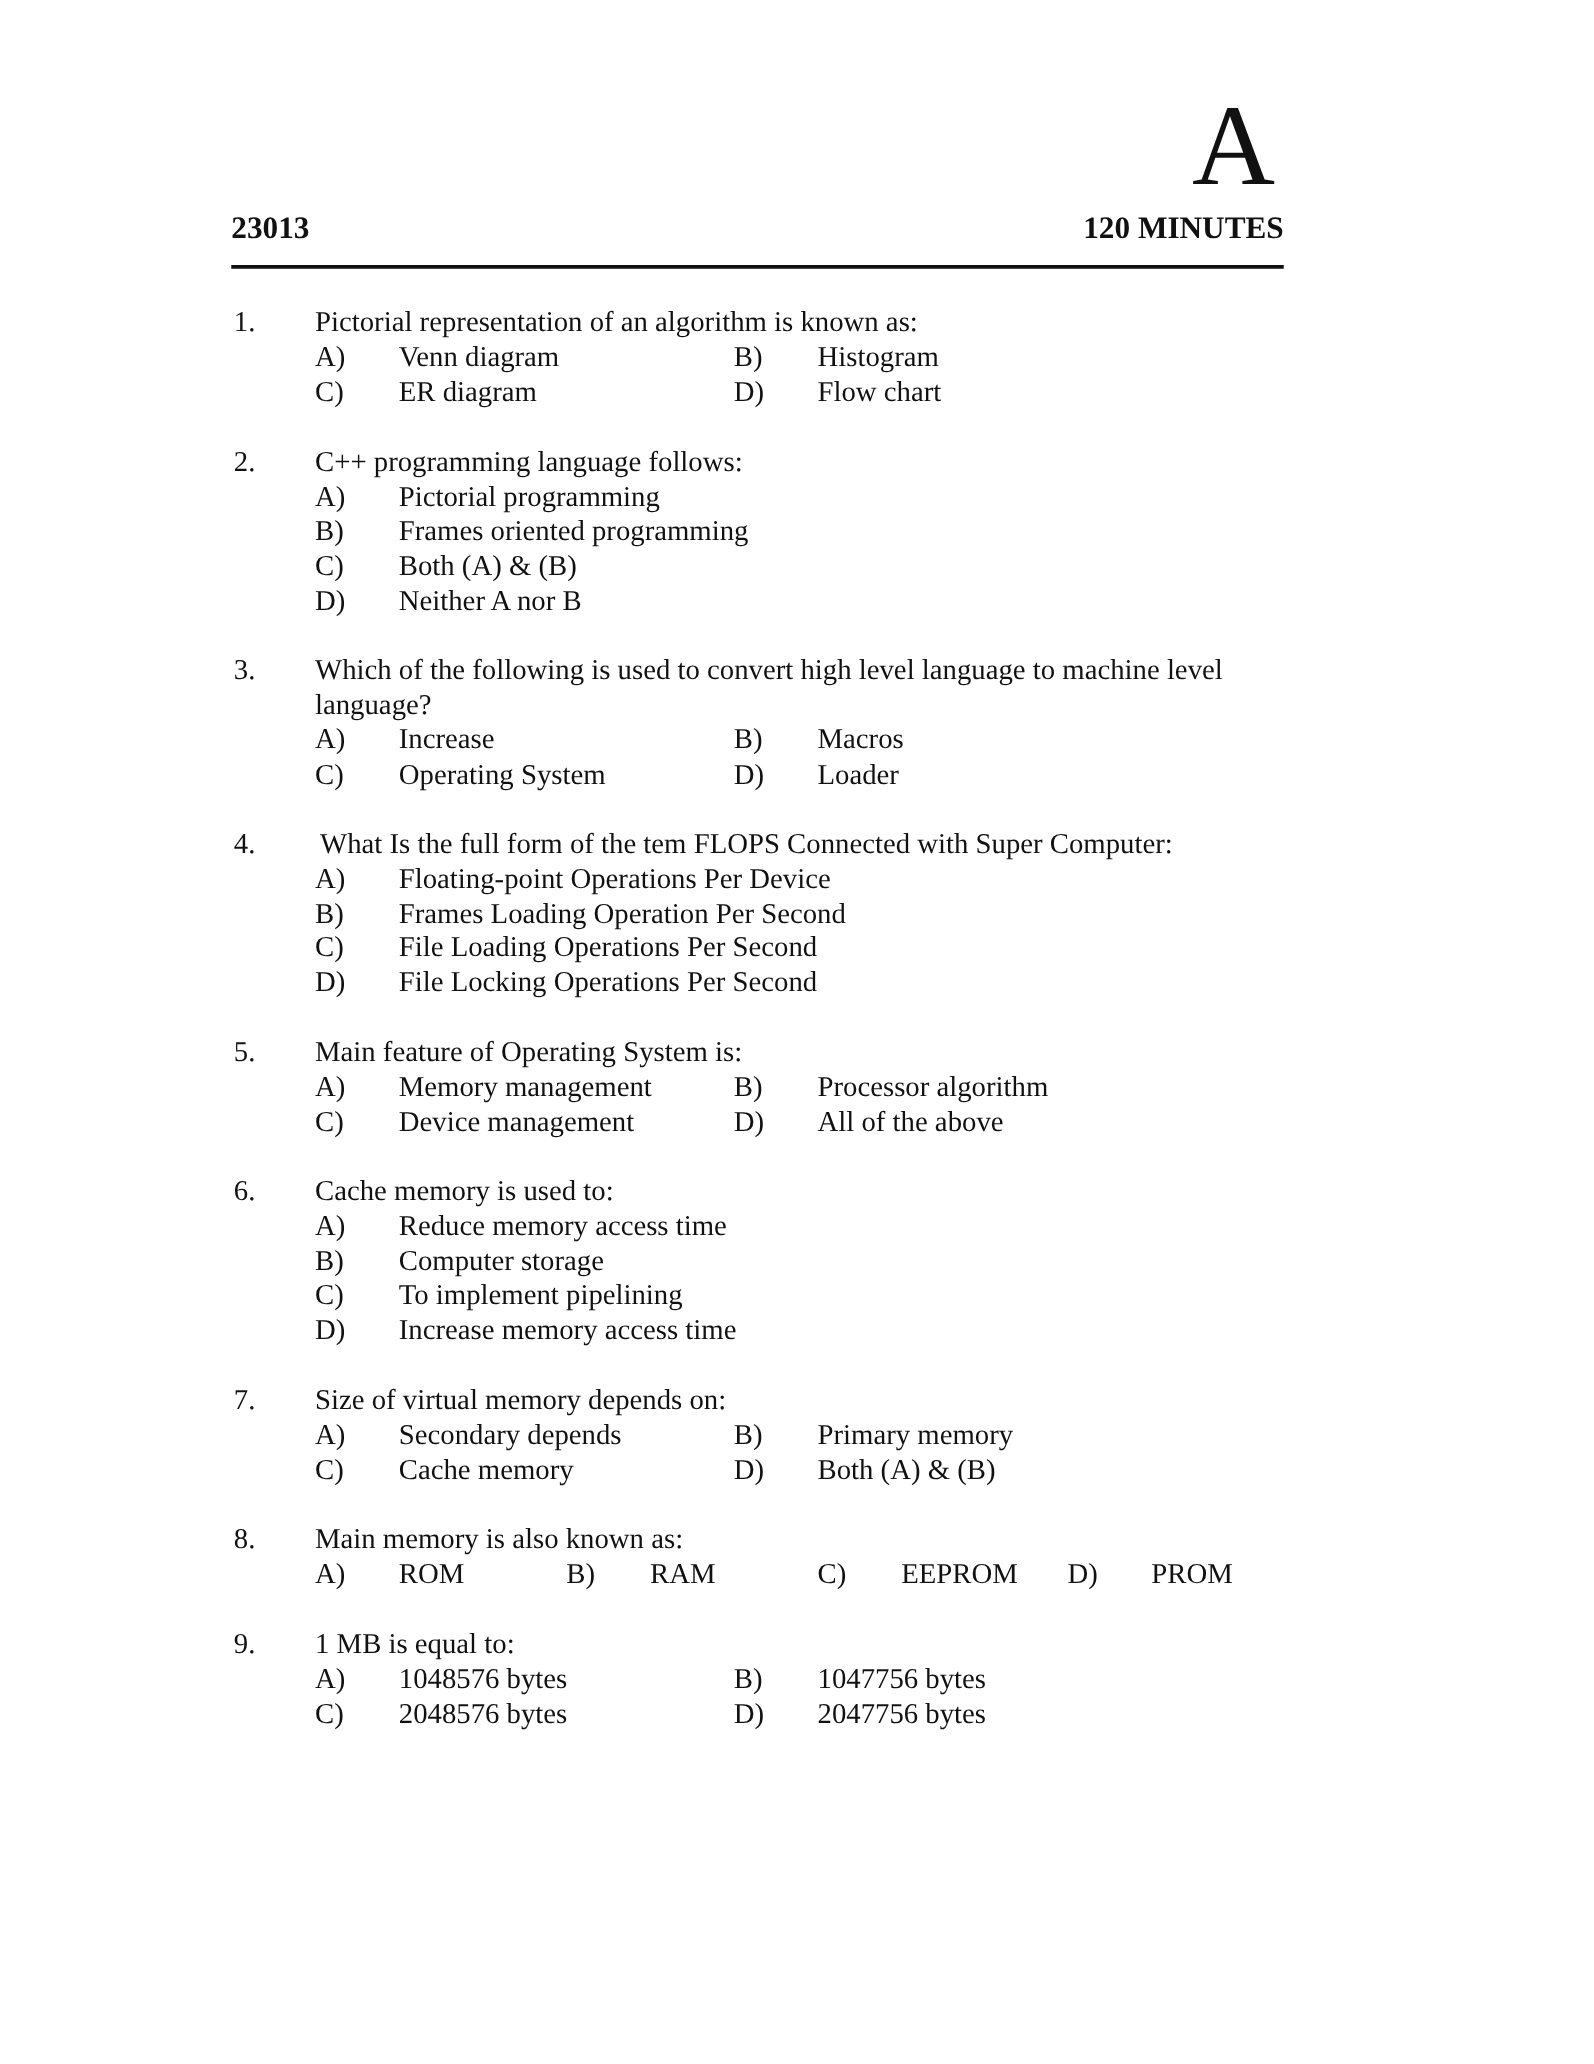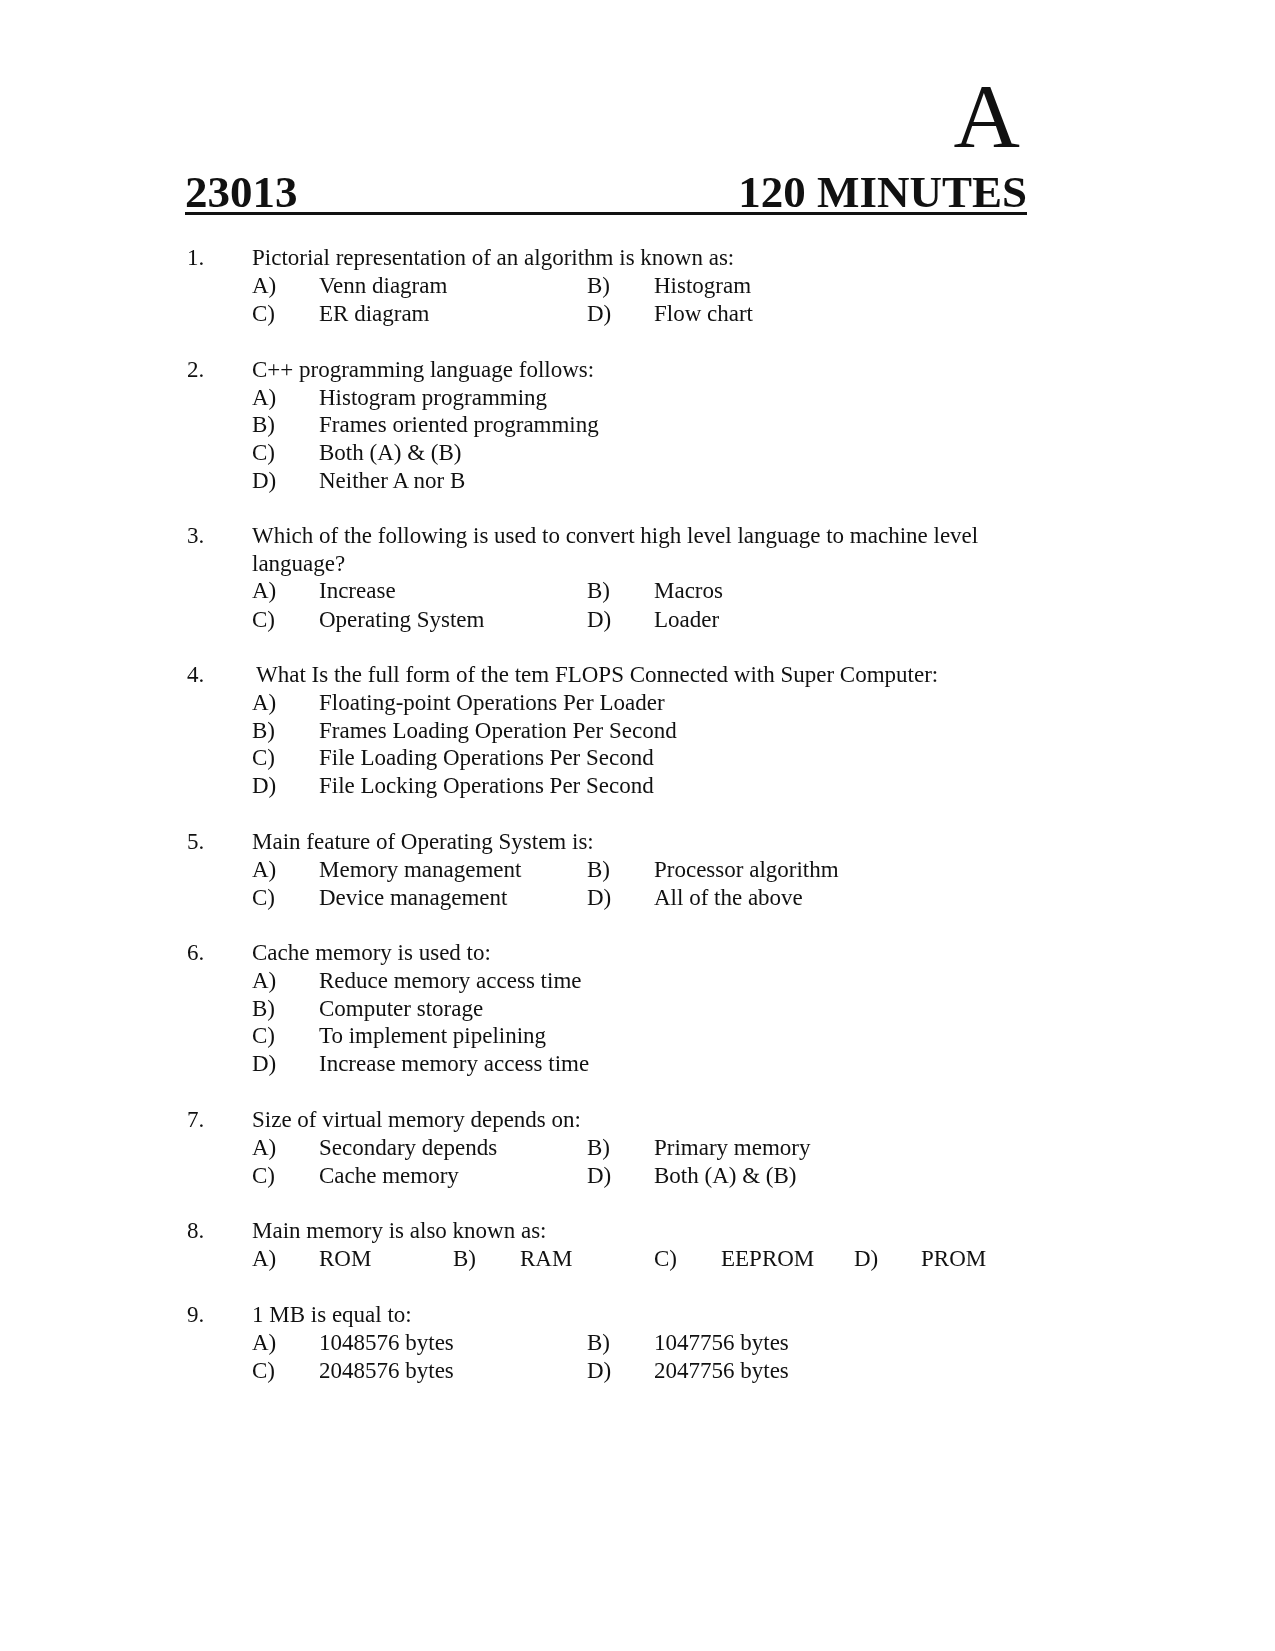--- a/index.html
+++ b/index.html
@@ -7,21 +7,21 @@
       width: 1275px; height: 1651px; position: relative; overflow: hidden;
       font-family: "Liberation Serif", "DejaVu Serif", serif; color: #111;
     }
     .set-letter {
       position: absolute; left: 880px; top: 70px; width: 140px; text-align: right;
       font-size: 92px; line-height: 1; font-weight: normal;
     }
     .header-row {
       position: absolute; left: 185px; top: 170px; width: 842px;
       display: flex; justify-content: space-between; align-items: flex-end;
-      font-weight: bold; font-size: 45px; line-height: 1;
+      font-weight: bold; font-size: 25px; line-height: 1;
     }
     .rule {
       position: absolute; left: 185px; top: 212px; width: 842px; height: 3px; background: #111;
     }
     .q { position: absolute; left: 0; width: 1275px; font-size: 23px; line-height: 28px; }
     .q-num { position: absolute; left: 187px; }
     .q-text { position: absolute; left: 252px; width: 780px; }
     .q-text.shift { left: 256px; }
     .opt { position: absolute; }
     .opt .l { position: absolute; left: 0; }
@@ -56,21 +56,21 @@
       <span class="l">D)</span>
       <span class="t">Flow chart</span>
     </div>
 </div>
 
 <div class="q" style="top:356px;">
   <span class="q-num">2.</span>
   <span class="q-text">C++ programming language follows:</span>
   <div class="opt" style="left:252px;top:28px;">
       <span class="l">A)</span>
-      <span class="t">Histogram programming</span>
+      <span class="t">Pictorial programming</span>
     </div>
   <div class="opt" style="left:252px;top:55px;">
       <span class="l">B)</span>
       <span class="t">Frames oriented programming</span>
     </div>
   <div class="opt" style="left:252px;top:83px;">
       <span class="l">C)</span>
       <span class="t">Both (A) &amp; (B)</span>
     </div>
   <div class="opt" style="left:252px;top:111px;">
@@ -98,21 +98,21 @@
       <span class="l">D)</span>
       <span class="t">Loader</span>
     </div>
 </div>
 
 <div class="q" style="top:661px;">
   <span class="q-num">4.</span>
   <span class="q-text shift">What Is the full form of the tem FLOPS Connected with Super Computer:</span>
   <div class="opt" style="left:252px;top:28px;">
       <span class="l">A)</span>
-      <span class="t">Floating-point Operations Per Loader</span>
+      <span class="t">Floating-point Operations Per Device</span>
     </div>
   <div class="opt" style="left:252px;top:56px;">
       <span class="l">B)</span>
       <span class="t">Frames Loading Operation Per Second</span>
     </div>
   <div class="opt" style="left:252px;top:83px;">
       <span class="l">C)</span>
       <span class="t">File Loading Operations Per Second</span>
     </div>
   <div class="opt" style="left:252px;top:111px;">

